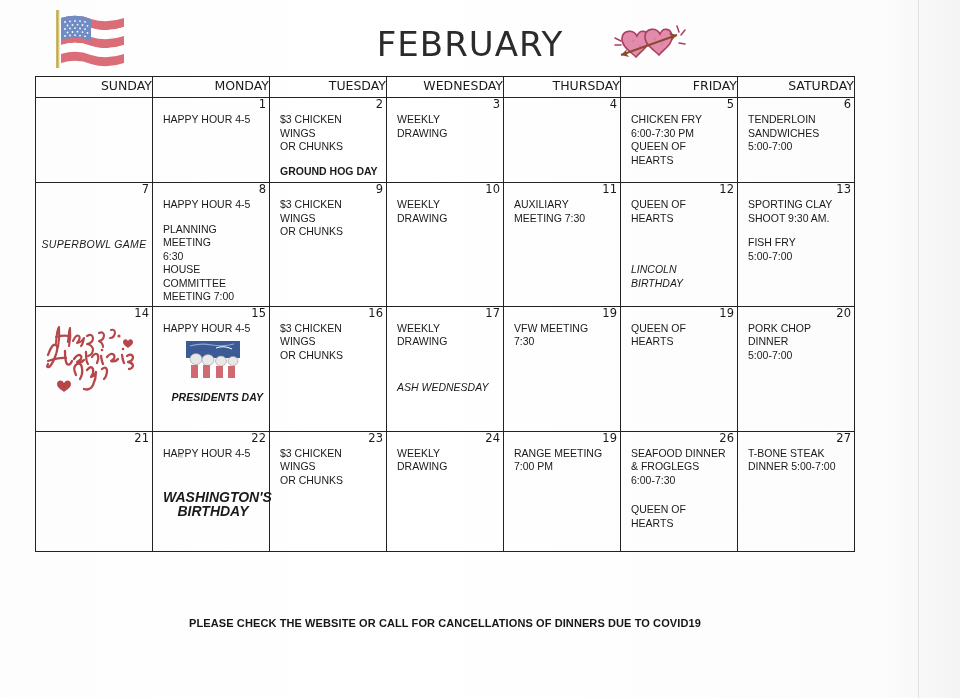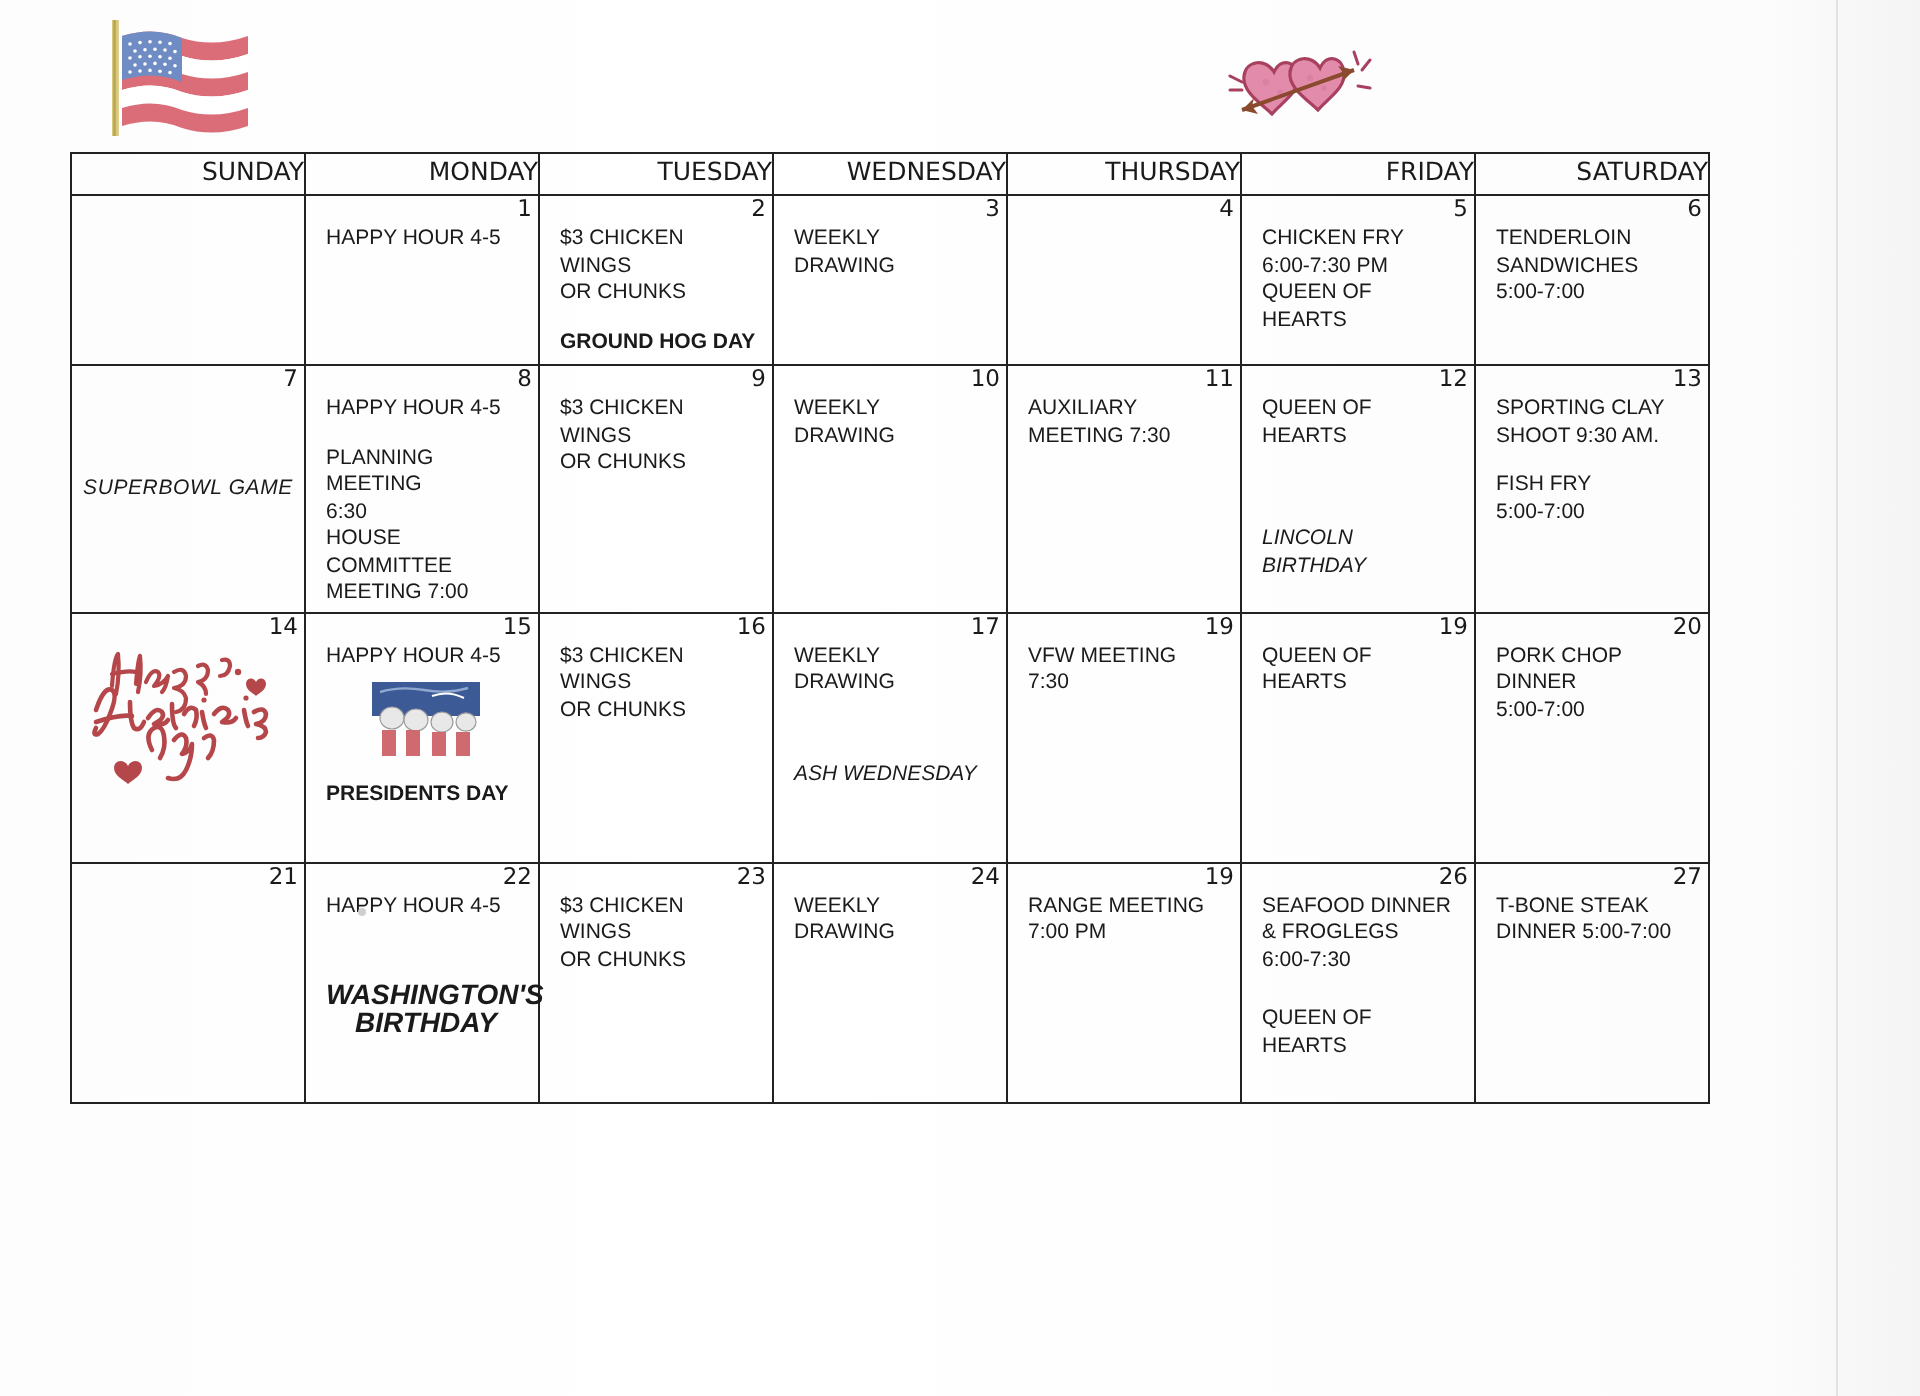--- a/index.html
+++ b/index.html
@@ -145,22 +145,23 @@
   .valentine-art { width: 104px; height: 74px; }
 
   
   .pres-art-wrap {
     display: flex;
     justify-content: center;
     margin-top: 4px;
   }
   .pres-art { width: 70px; height: 42px; }
   .pres-label {
-    text-align: left;
+    text-align: right;
     font-weight: bold;
+    font-style: italic;
     font-size: 10.5px;
     margin-top: 10px;
   }
 
   .wash-label {
     text-align: center;
     font-weight: bold;
     font-style: italic;
     font-size: 14px;
     margin-top: 30px;
@@ -230,20 +231,21 @@
         <circle cx="32.5" cy="24.1" r="0.9"></circle>
           <circle cx="37.5" cy="24.9" r="0.9"></circle>
         <circle cx="15" cy="28" r="0.9"></circle>
           <circle cx="20" cy="27.5" r="0.9"></circle>
           <circle cx="25" cy="27.2" r="0.9"></circle>
         <circle cx="30" cy="27.6" r="0.9"></circle>
           <circle cx="35" cy="28.3" r="0.9"></circle>
       </g>
     </svg>
 
+    <div class="month-title">FEBRUARY</div>
 
     <svg class="hearts-art" viewBox="0 0 86 42">
       <g>
         <path d="M30 14 c-4 -7 -14 -6 -15 2 c-1 8 9 14 14 19 c5 -6 14 -11 13 -19 c-1 -8 -9 -9 -12 -2 z" fill="#e38bab" stroke="#a8405f" stroke-width="1.6"></path>
         <path d="M53 12 c-4 -7 -14 -6 -15 2 c-1 8 9 14 14 19 c5 -6 14 -11 13 -19 c-1 -8 -9 -9 -12 -2 z" fill="#e38bab" stroke="#a8405f" stroke-width="1.6"></path>
         <g fill="#d47a9e" opacity="0.55">
           <circle cx="26" cy="19" r="1.6"></circle>
             <circle cx="33" cy="24" r="1.4"></circle>
           <circle cx="48" cy="17" r="1.6"></circle>
             <circle cx="55" cy="22" r="1.4"></circle>
@@ -530,14 +532,15 @@
             <div class="ev">T-BONE STEAK
 DINNER  5:00-7:00</div>
           </div>
         </td>
       </tr>
 
 
     </tbody>
   </table>
 
+  <div class="footer-note">PLEASE CHECK THE WEBSITE OR CALL FOR CANCELLATIONS OF DINNERS DUE TO COVID19</div>
 
 </div>
 
 </body></html>

